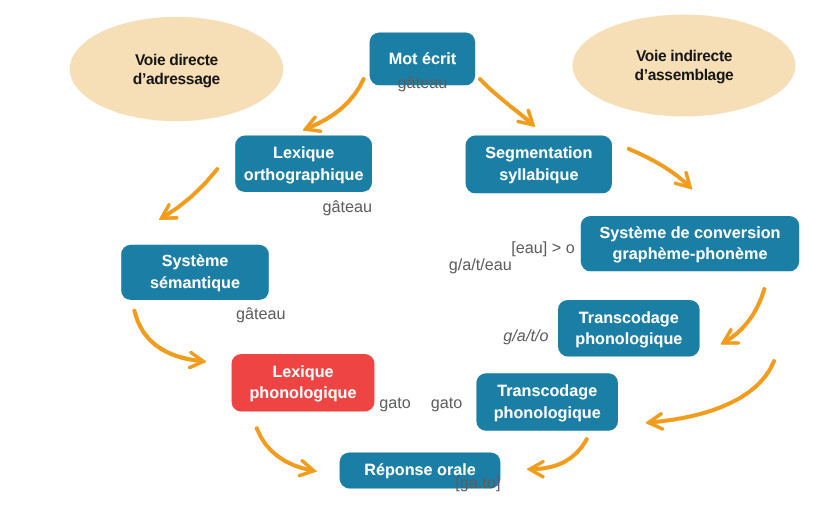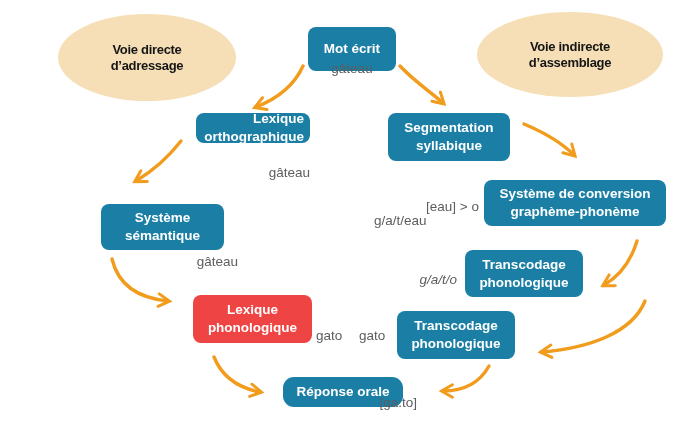--- a/index.html
+++ b/index.html
@@ -28,35 +28,35 @@
 <body>
 
 <div class="bubble" style="left:58px;top:14px;width:178px;height:87px;background:#f6dfb6;">Voie directe
 d’adressage</div>
 
 <div class="bubble" style="left:477px;top:12px;width:186px;height:85px;background:#f6dfb6;">Voie indirecte
 d’assemblage</div>
 
 <div class="node" style="left:308px;top:27px;width:88px;height:44px;background:#1b7fa5;">Mot écrit</div>
 
-<div class="node" style="left:196px;top:113px;width:114px;height:30px;background:#1b7fa5;text-align:right;">Lexique orthographique</div>
+<div class="node" style="left:196px;top:113px;width:114px;height:47px;background:#1b7fa5;">Lexique orthographique</div>
 
 <div class="node" style="left:388px;top:113px;width:122px;height:48px;background:#1b7fa5;">Segmentation syllabique</div>
 
 <div class="node" style="left:484px;top:180px;width:182px;height:46px;background:#1b7fa5;">Système de conversion graphème-phonème</div>
 
 <div class="node" style="left:101px;top:204px;width:123px;height:46px;background:#1b7fa5;">Système sémantique</div>
 
 <div class="node" style="left:465px;top:250px;width:118px;height:47px;background:#1b7fa5;">Transcodage phonologique</div>
 
 <div class="node" style="left:193px;top:295px;width:119px;height:48px;background:#ef4444;">Lexique phonologique</div>
 
 <div class="node" style="left:397px;top:311px;width:118px;height:48px;background:#1b7fa5;">Transcodage phonologique</div>
 
-<div class="node" style="left:283px;top:377px;width:120px;height:30px;background:#1b7fa5;border-radius:11px;">Réponse orale</div>
+<div class="node" style="left:283px;top:377px;width:134px;height:30px;background:#1b7fa5;">Réponse orale</div>
 
 <span class="annot ta-c" style="left:308px;top:61px;width:88px;">gâteau</span>
 
 <span class="annot ta-r" style="left:230px;top:165px;width:80px;">gâteau</span>
 
 <span class="annot" style="left:374px;top:165px;margin-top:48px;">g/a/t/eau</span>
 
 <span class="annot ta-r" style="left:401px;top:199px;width:78px;">[eau] &gt; o</span>
 
 <span class="annot ta-r" style="left:160px;top:254px;width:78px;">gâteau</span>

